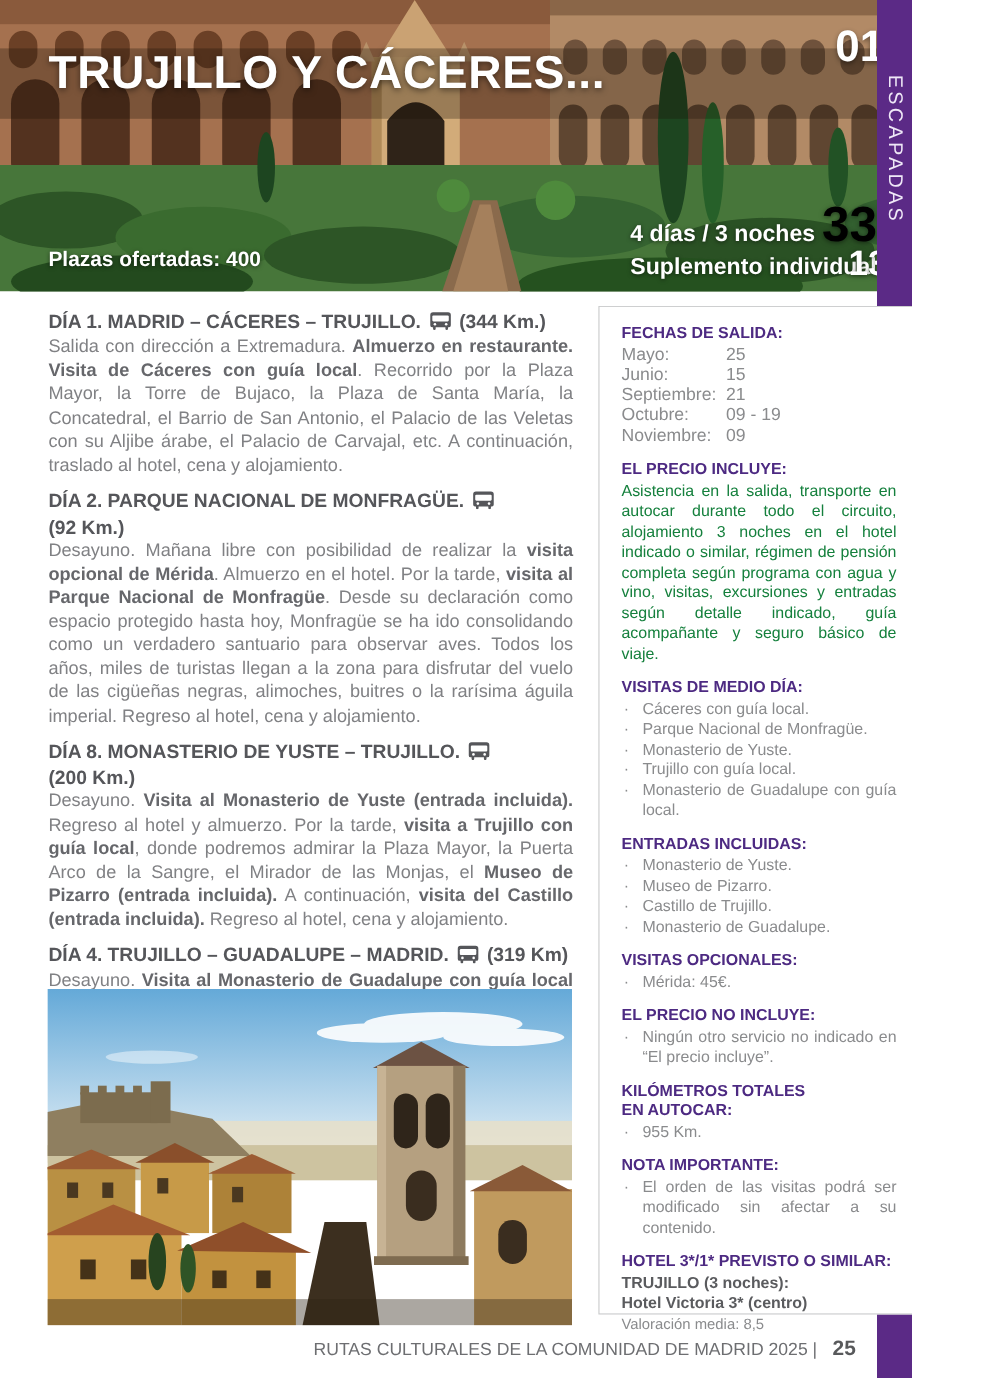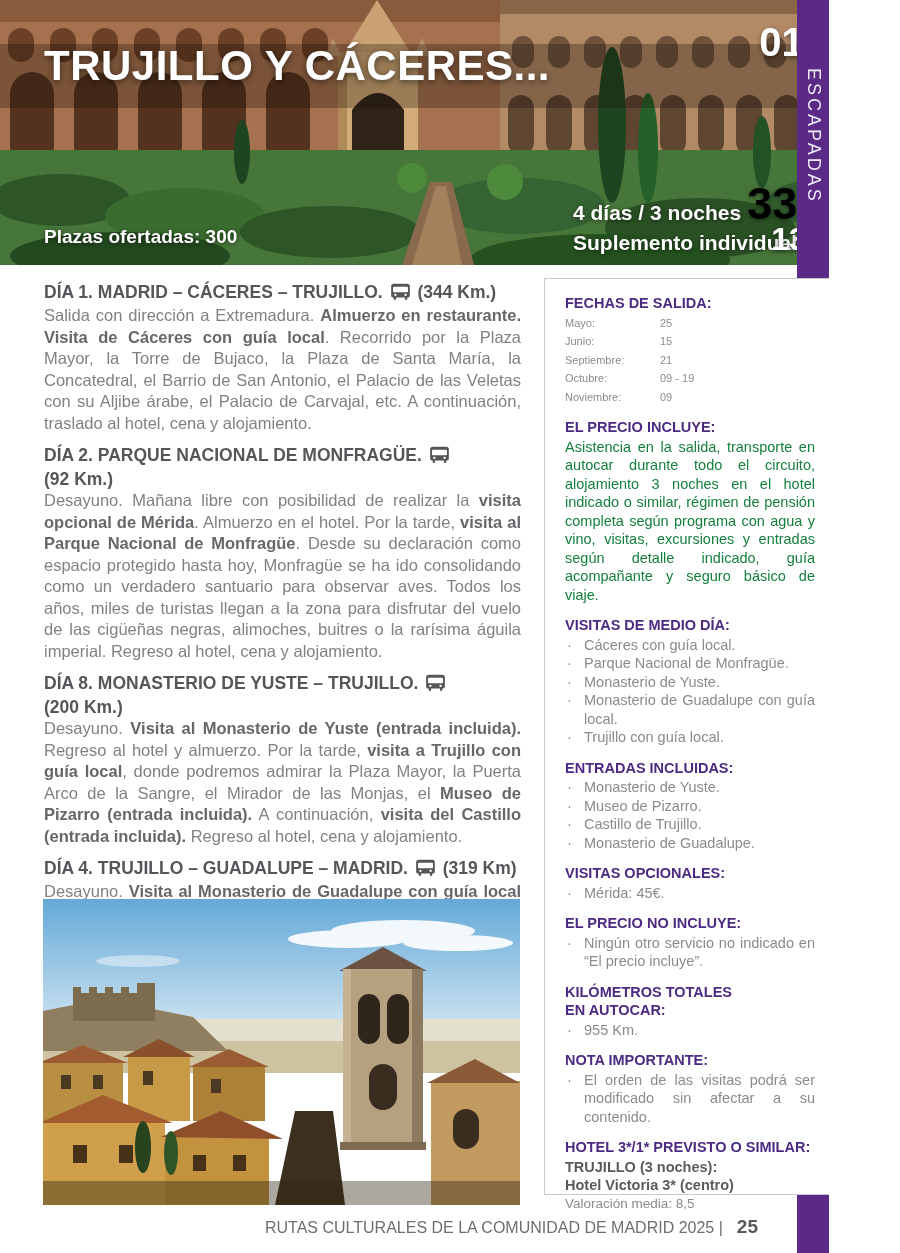--- a/index.html
+++ b/index.html
@@ -45,31 +45,31 @@
 
   
   .photo2{position:absolute;left:43px;top:899px;width:477px;height:306px;overflow:hidden;}
 
   
   .sidebar{position:absolute;left:544px;top:278px;width:289px;height:917px;border:1px solid #c9cacb;
            box-sizing:border-box;padding:15px 17px 12px 20px;background:#fff;}
   .sb-section{margin-bottom:12px;}
   .sb-heading{color:#4d2a82;font-size:14.5px;font-weight:700;line-height:18.5px;white-space:pre-line;margin:0 0 1px 0;}
   .sb-paragraph{color:#15803d;font-size:14.5px;line-height:18.5px;text-align:justify;margin:0;}
-  .sb-dates{color:#8a8b8d;font-size:11px;line-height:18.5px;}
+  .sb-dates{color:#8a8b8d;font-size:16px;line-height:18.5px;}
   .sb-dates .lbl{display:inline-block;width:95px;}
   .sb-bullets{margin:0;padding:0;list-style:none;color:#8a8b8d;font-size:14.5px;line-height:18.5px;text-align:justify;}
   .sb-bullets li{position:relative;padding-left:19px;}
   .sb-bullets li:before{content:"·";position:absolute;left:2px;top:0;color:#8a8b8d;}
   .sb-hotel-line{font-size:14.5px;line-height:18.5px;}
   .sb-hotel-line.bold{color:#5a5b5e;font-weight:700;}
   .sb-hotel-line.italic{color:#8a8b8d;font-size:13.5px;}
 
   
-  .footer{position:absolute;top:1216px;right:71px;color:#6d6e71;font-size:16px;white-space:nowrap;}
+  .footer{position:absolute;top:1216px;right:51px;color:#6d6e71;font-size:16px;white-space:nowrap;}
   .footer .pageno{color:#58595b;font-size:19px;font-weight:700;margin-left:14px;}
 </style>
 </head>
 <body>
 
 <div class="page">
 
   <div class="hero">
     <svg width="868" height="265" viewBox="0 0 868 265">
       <defs>
@@ -155,21 +155,21 @@
       <ellipse cx="612" cy="125" rx="14" ry="78" fill="#1d4520"></ellipse>
       <ellipse cx="648" cy="148" rx="10" ry="55" fill="#266029"></ellipse>
       <ellipse cx="242" cy="152" rx="8" ry="32" fill="#1d4520"></ellipse>
       <ellipse cx="762" cy="152" rx="9" ry="36" fill="#225225"></ellipse>
       <polygon points="402,265 430,182 452,182 474,265" fill="#8a6a4c"></polygon>
       <polygon points="412,265 436,186 446,186 462,265" fill="#a5805c"></polygon>
     </svg>
     <div class="hero-shade"></div>
     <h1 class="hero-title">TRUJILLO Y CÁCERES...</h1>
     <div class="trip-code">016</div>
-    <div class="plazas">Plazas ofertadas: 300</div>
+    <div class="plazas">Plazas ofertadas: 400</div>
     <div class="duration">4 días / 3 noches</div>
     <div class="price-big"><span>335</span><span class="eur">€</span></div>
     <div class="supp-label">Suplemento individual</div>
     <div class="price-small"><span>130</span><span class="eur">€</span></div>
   </div>
 
   <div class="band">
     <div class="band-text">ESCAPADAS</div>
   </div>
 
@@ -298,22 +298,22 @@
       <div class="sb-section">
         <div class="sb-heading">EL PRECIO INCLUYE:</div>
         <p class="sb-paragraph">Asistencia en la salida, transporte en autocar durante todo el circuito, alojamiento 3 noches en el hotel indicado o similar, régimen de pensión completa según programa con agua y vino, visitas, excursiones y entradas según detalle indicado, guía acompañante y seguro básico de viaje.</p>
       </div>
       <div class="sb-section">
         <div class="sb-heading">VISITAS DE MEDIO DÍA:</div>
         <ul class="sb-bullets">
           <li>Cáceres con guía local.</li>
           <li>Parque Nacional de Monfragüe.</li>
           <li>Monasterio de Yuste.</li>
+          <li>Trujillo con guía local.</li>
           <li>Monasterio de Guadalupe con guía local.</li>
-          <li>Trujillo con guía local.</li>
         </ul>
       </div>
       <div class="sb-section">
         <div class="sb-heading">ENTRADAS INCLUIDAS:</div>
         <ul class="sb-bullets">
           <li>Monasterio de Yuste.</li>
           <li>Museo de Pizarro.</li>
           <li>Castillo de Trujillo.</li>
           <li>Monasterio de Guadalupe.</li>
         </ul>

